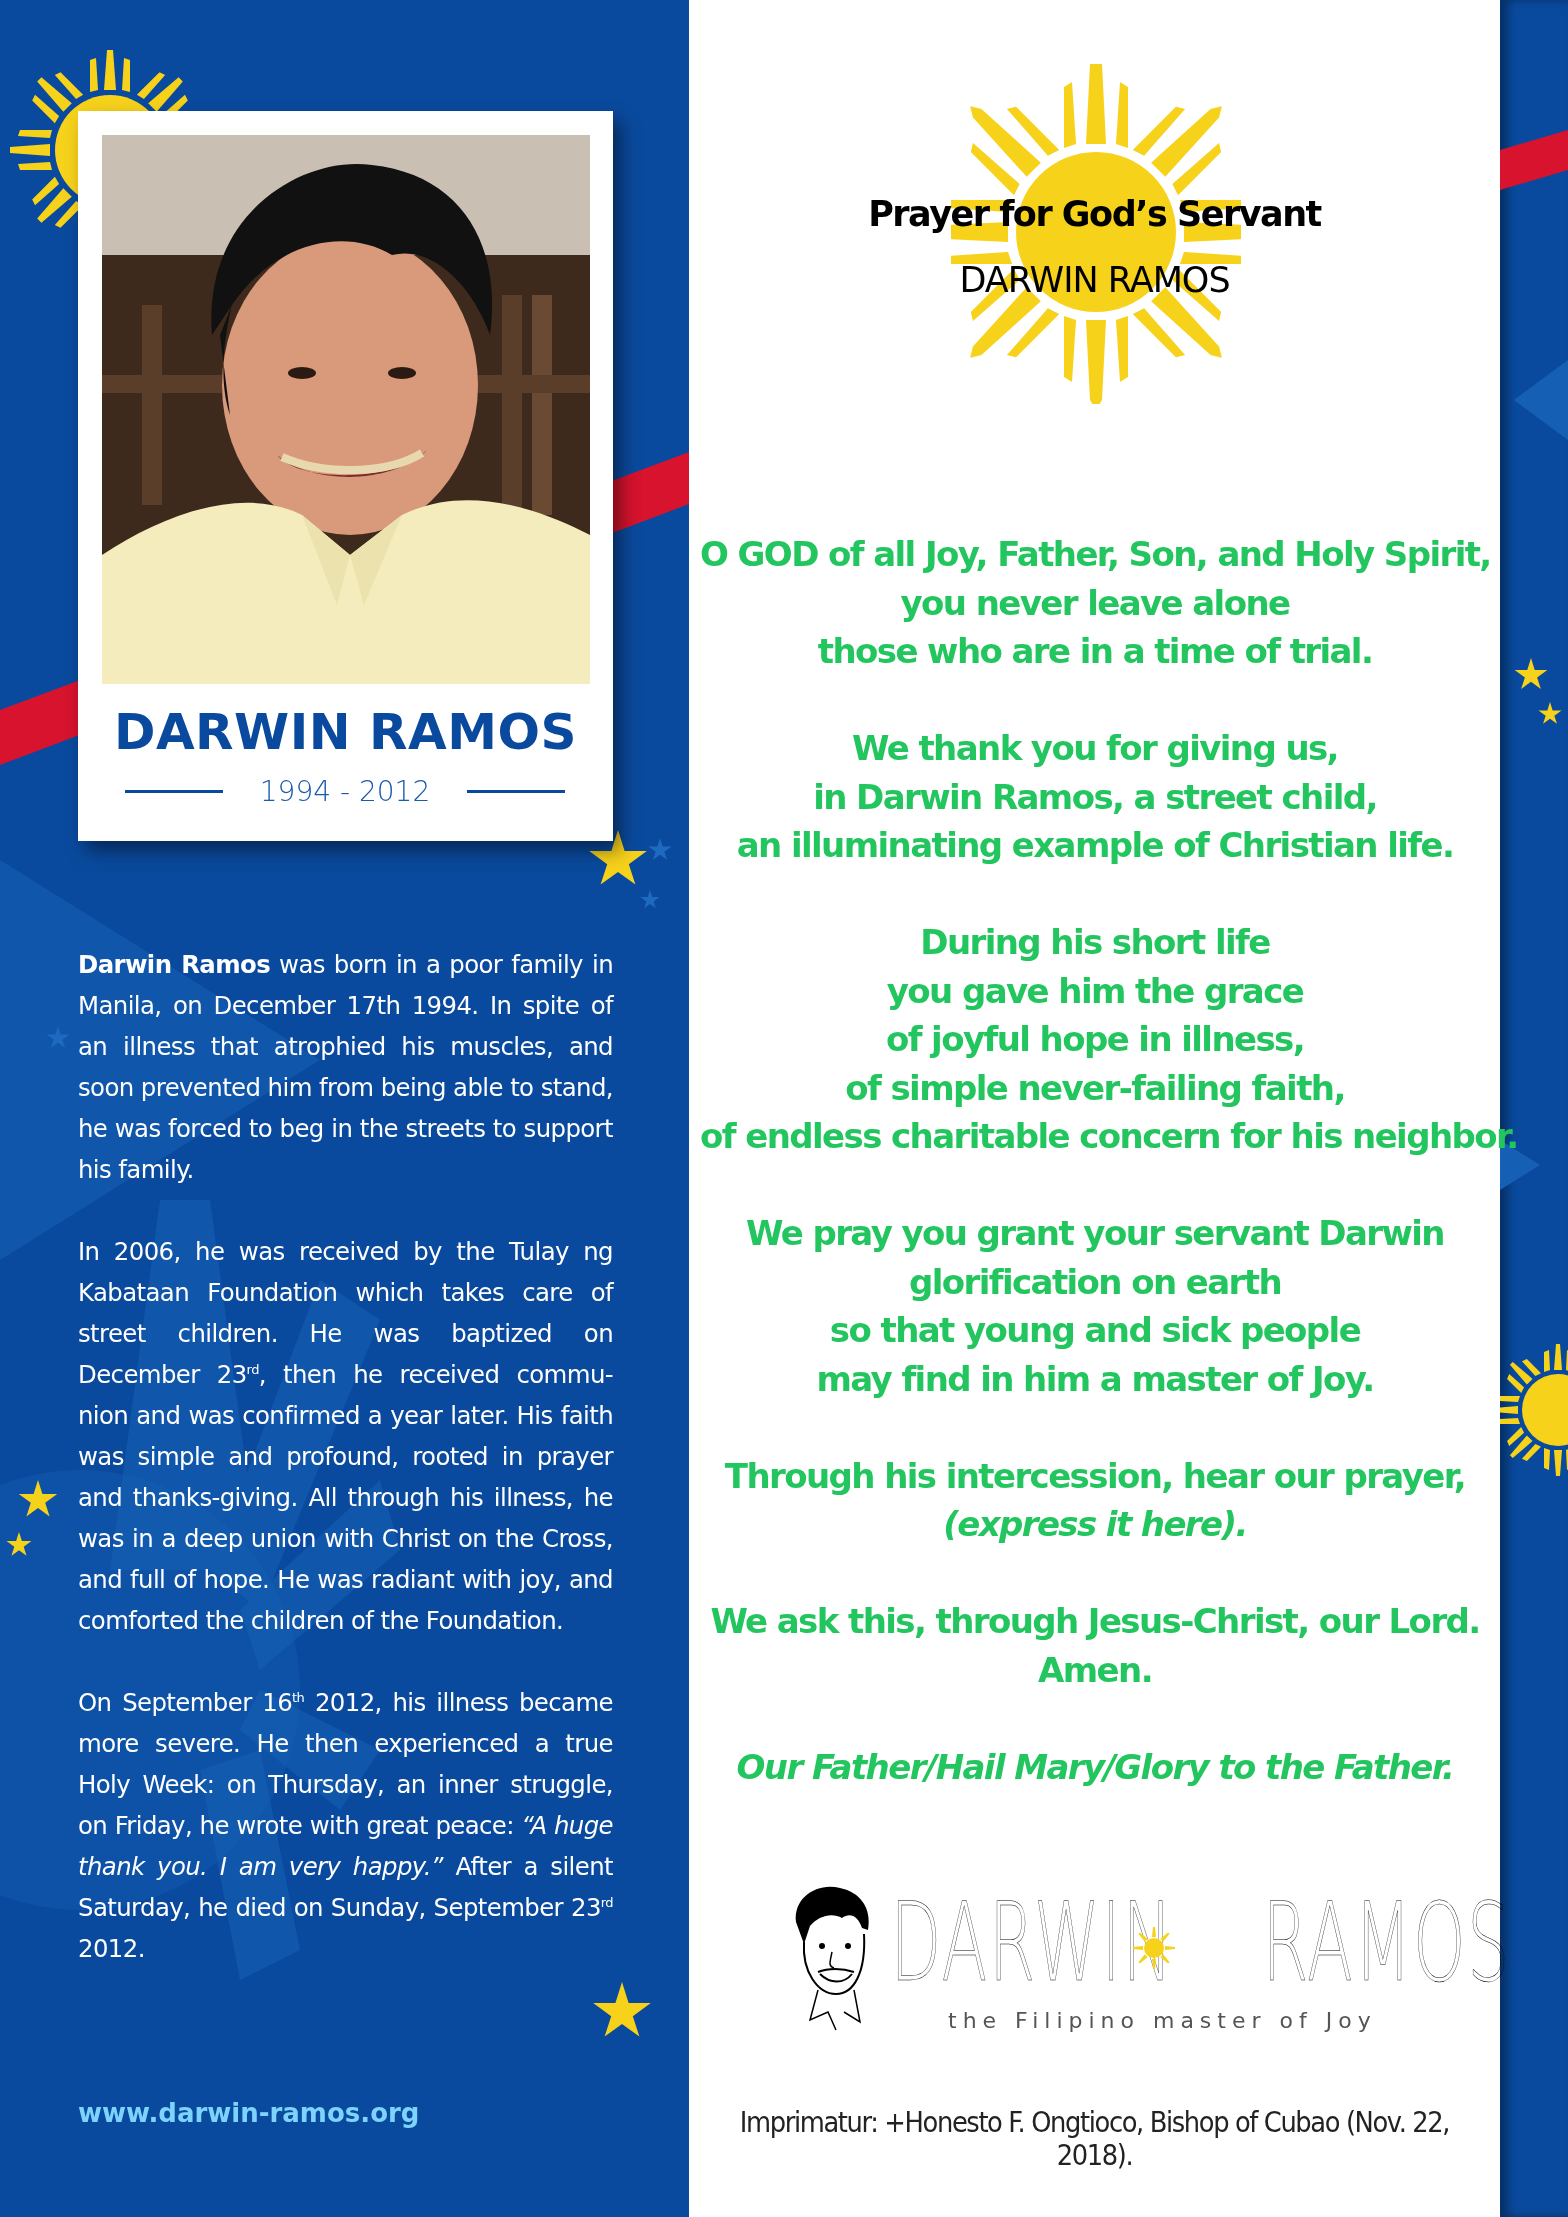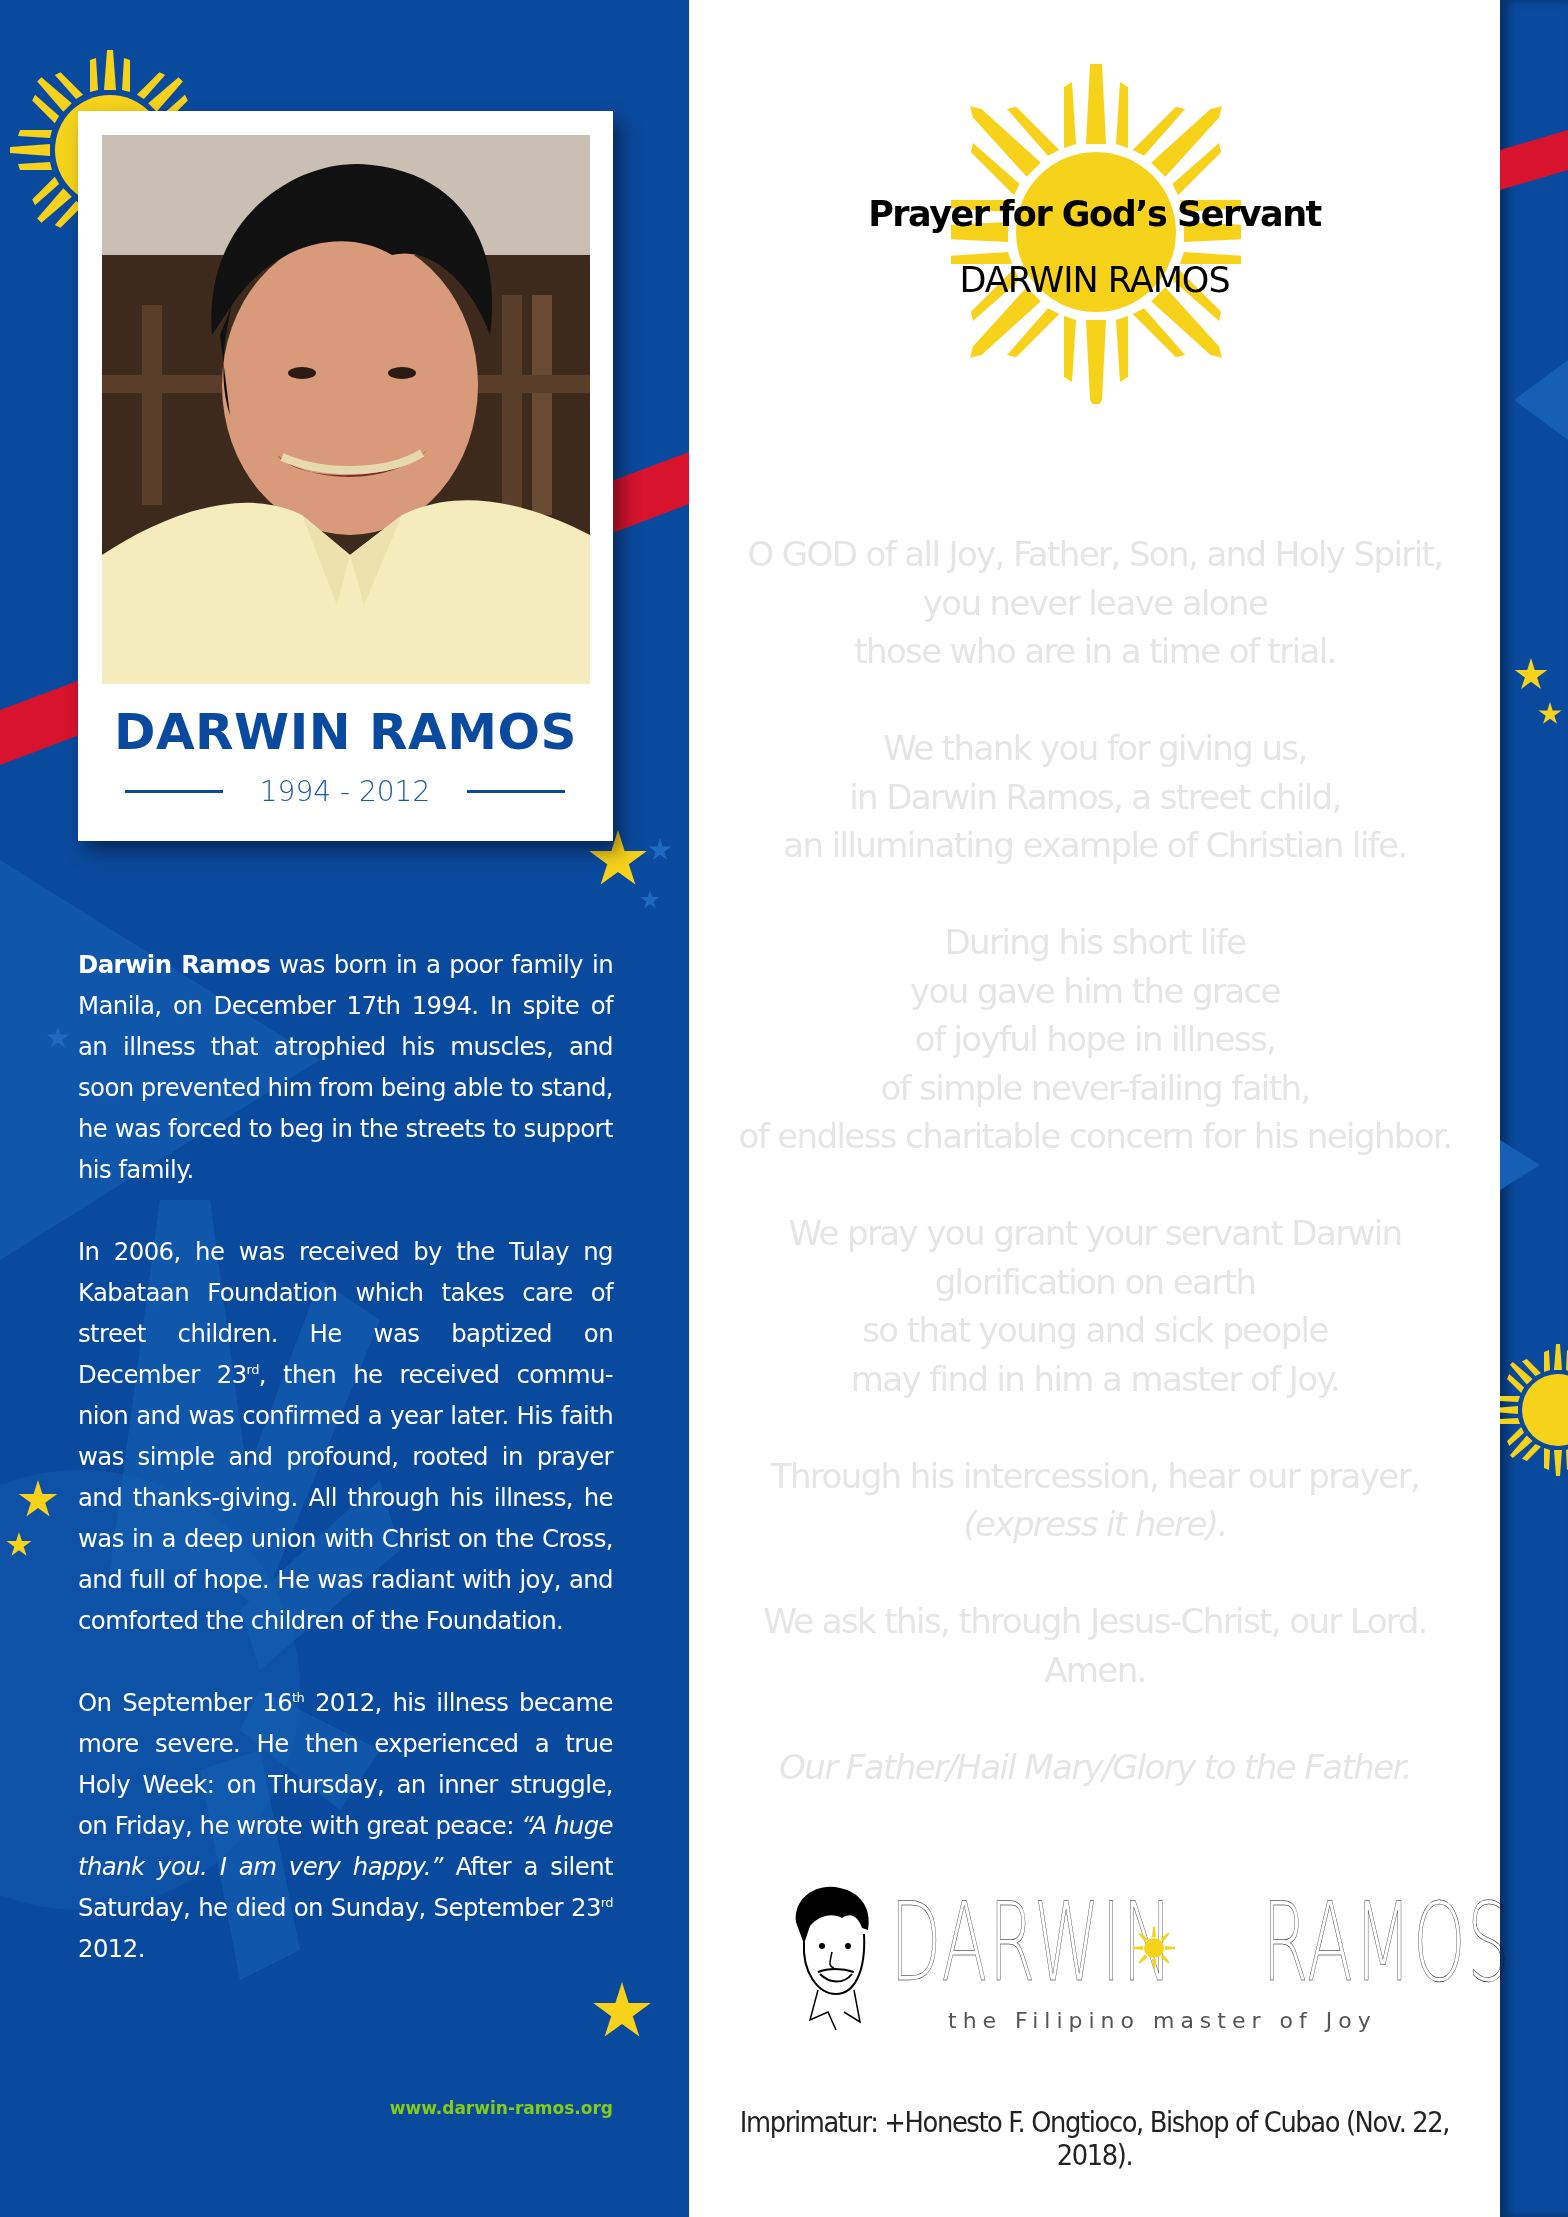--- a/index.html
+++ b/index.html
@@ -24,31 +24,31 @@
   .polaroid-years { font-family: "DejaVu Sans", sans-serif; font-size: 28px; color: #1a5aab; font-weight: 300; }
 
   
   .bio { position: absolute; left: 78px; top: 944px; width: 535px; color: #ffffff;
     font-family: "DejaVu Sans", sans-serif; font-size: 24.4px; line-height: 41px; text-align: justify; letter-spacing: -0.6px; }
   .bio p { margin-bottom: 41px; }
   .bio b { font-weight: bold; }
   .bio sup { font-size: 13px; vertical-align: super; line-height: 0; }
   .bio i { font-style: italic; }
 
-  .website { position: absolute; left: 78px; top: 2098px; width: 535px; text-align: right; color: #84cc16;
-    font-family: "DejaVu Sans", sans-serif; font-weight: bold; font-size: 17px; }
+  .website { position: absolute; left: 78px; top: 2098px; width: 535px; text-align: left; color: #7dd3fc;
+    font-family: "DejaVu Sans", sans-serif; font-weight: bold; font-size: 26px; }
 
   
   .prayer-title { position: absolute; left: 689px; top: 194px; width: 811px; text-align: center;
     font-family: "DejaVu Sans", sans-serif; font-weight: bold; font-size: 35px; color: #000; letter-spacing: -1.5px; }
   .prayer-subtitle { position: absolute; left: 689px; top: 260px; width: 811px; text-align: center;
     font-family: "DejaVu Sans", sans-serif; font-size: 35px; color: #000; letter-spacing: -1px; font-weight: 500; }
 
   .prayer { position: absolute; left: 700px; top: 530px; width: 790px; text-align: center;
-    font-family: "DejaVu Sans", sans-serif; font-size: 34px; line-height: 48.5px; color: #e5e5e5; letter-spacing: -1.6px; }
+    font-family: "DejaVu Sans", sans-serif; font-size: 34px; line-height: 48.5px; color: #22c55e; letter-spacing: -1.6px; font-weight: bold; }
   .prayer .stanza { margin-bottom: 48.5px; }
   .prayer .line { display: block; white-space: nowrap; }
   .prayer .it { font-style: italic; }
 
   
   .logo { position: absolute; left: 780px; top: 1880px; width: 650px; height: 160px; }
   .logo-text { position: absolute; left: 110px; top: 0; font-family: "DejaVu Sans", sans-serif; font-weight: 100;
     font-size: 108px; color: #000; letter-spacing: 2px; transform: scaleX(0.62); transform-origin: left top;
     -webkit-text-stroke: 0.5px #000; color: transparent; white-space: nowrap; }
   .logo-tagline { position: absolute; left: 168px; top: 128px; font-family: "DejaVu Sans", sans-serif; font-size: 22px;

